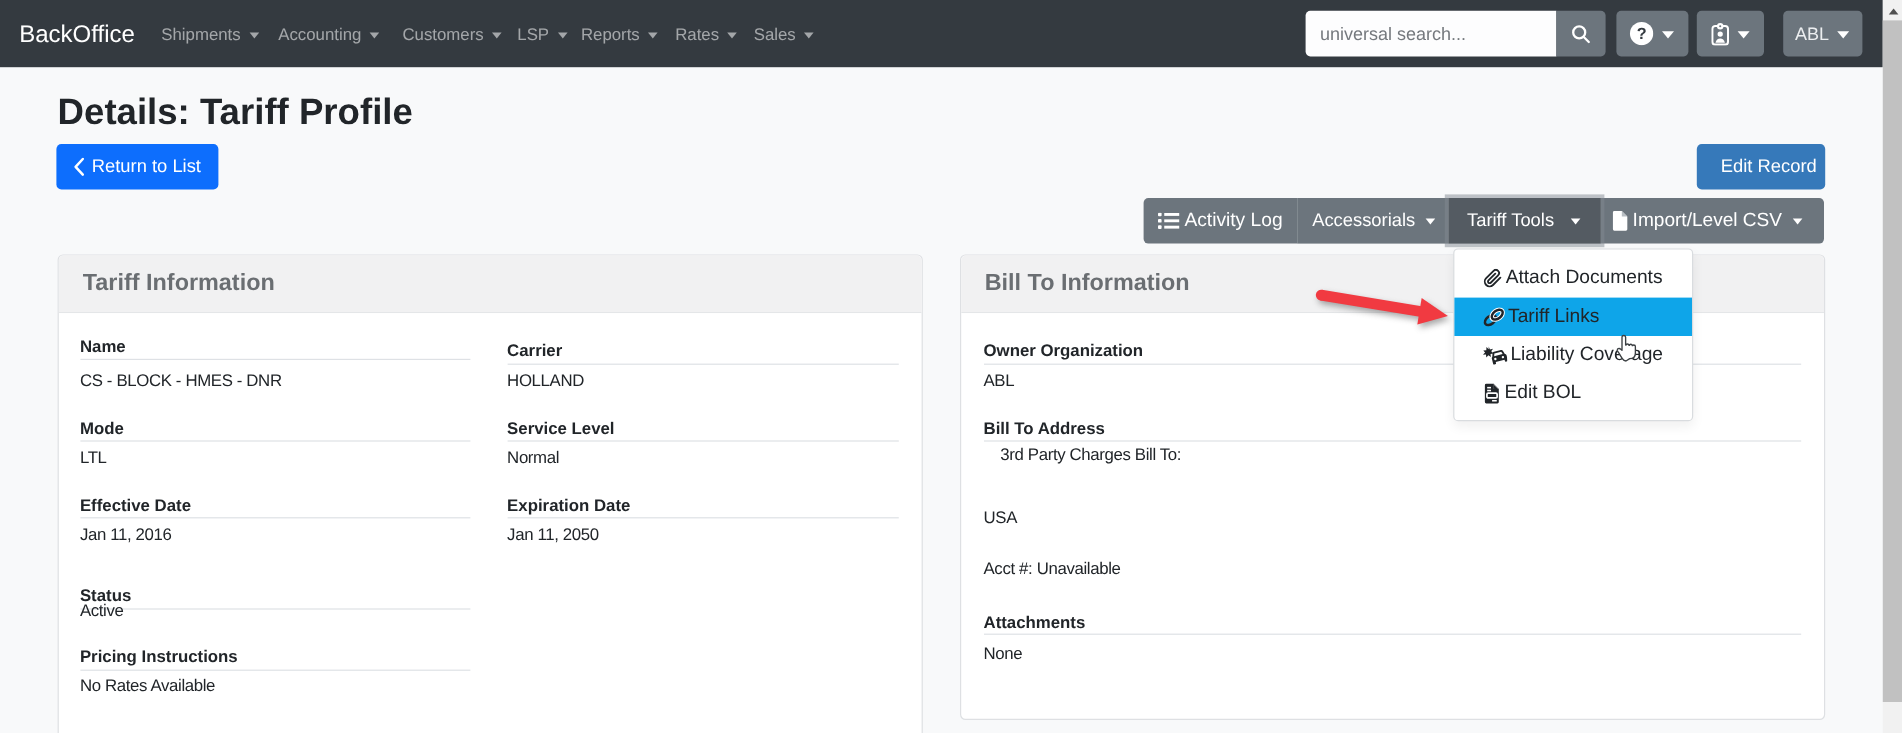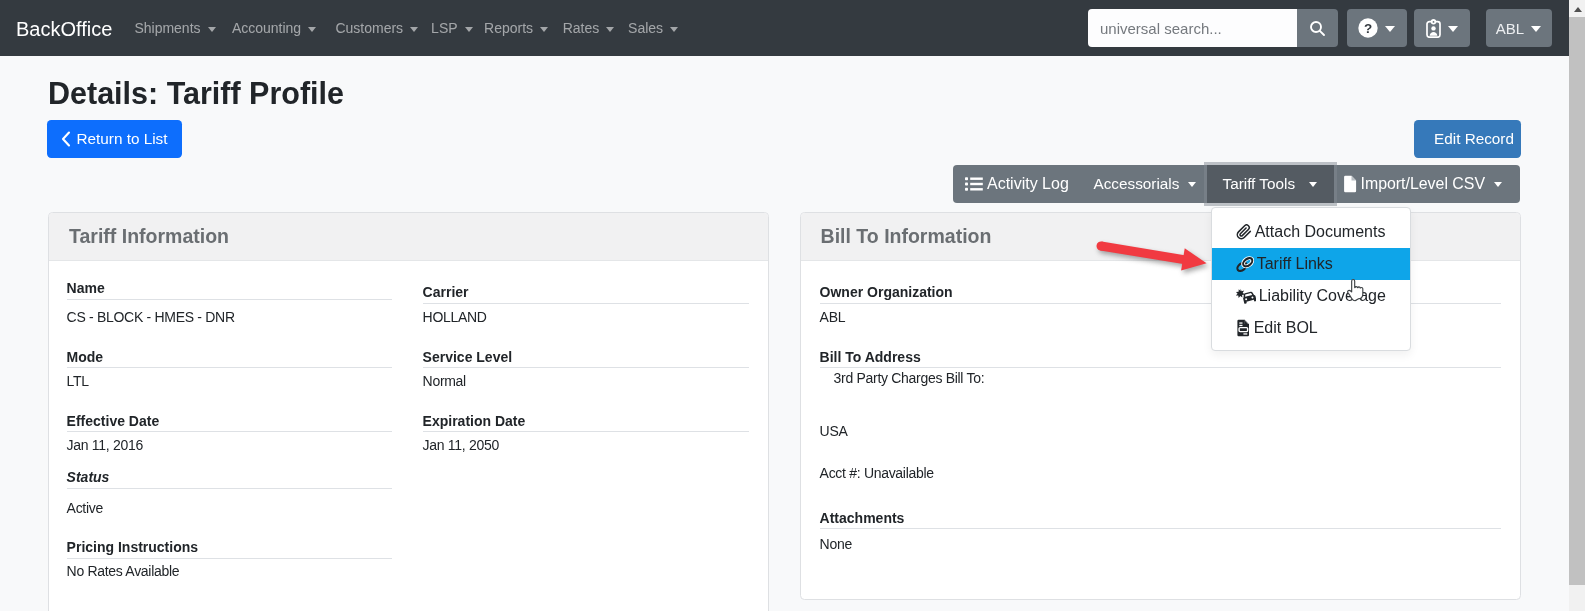--- a/index.html
+++ b/index.html
@@ -141,21 +141,21 @@
     <div class="lbl" style="left:373.6px; top:71.1px; width:326px;">Carrier</div>
     <div class="val" style="left:373.6px; top:93.8px;">HOLLAND</div>
     <div class="lbl" style="left:17.6px; top:135.4px; width:325.5px;">Mode</div>
     <div class="val" style="left:17.6px; top:157.6px;">LTL</div>
     <div class="lbl" style="left:373.6px; top:135.4px; width:326px;">Service Level</div>
     <div class="val" style="left:373.6px; top:157.6px;">Normal</div>
     <div class="lbl" style="left:17.6px; top:199.6px; width:325.5px;">Effective Date</div>
     <div class="val" style="left:17.6px; top:221.7px;">Jan 11, 2016</div>
     <div class="lbl" style="left:373.6px; top:199.6px; width:326px;">Expiration Date</div>
     <div class="val" style="left:373.6px; top:221.7px;">Jan 11, 2050</div>
-    <div class="lbl" style="left:17.6px; top:256px; width:325.5px;font-style:italic;">Status</div>
+    <div class="lbl" style="left:17.6px; top:275px; width:325.5px;">Status</div>
     <div class="val" style="left:17.6px; top:284.6px;">Active</div>
     <div class="lbl" style="left:17.6px; top:326px; width:325.5px;">Pricing Instructions</div>
     <div class="val" style="left:17.6px; top:347.6px;">No Rates Available</div>
   </div>
 
   <div class="card" id="card2">
     <div class="chead">Bill To Information</div>
     <div class="lbl" style="left:19px; top:71.1px; width:681px;">Owner Organization</div>
     <div class="val" style="left:19px; top:93.8px;">ABL</div>
     <div class="lbl" style="left:19px; top:135.4px; width:681px;">Bill To Address</div>

